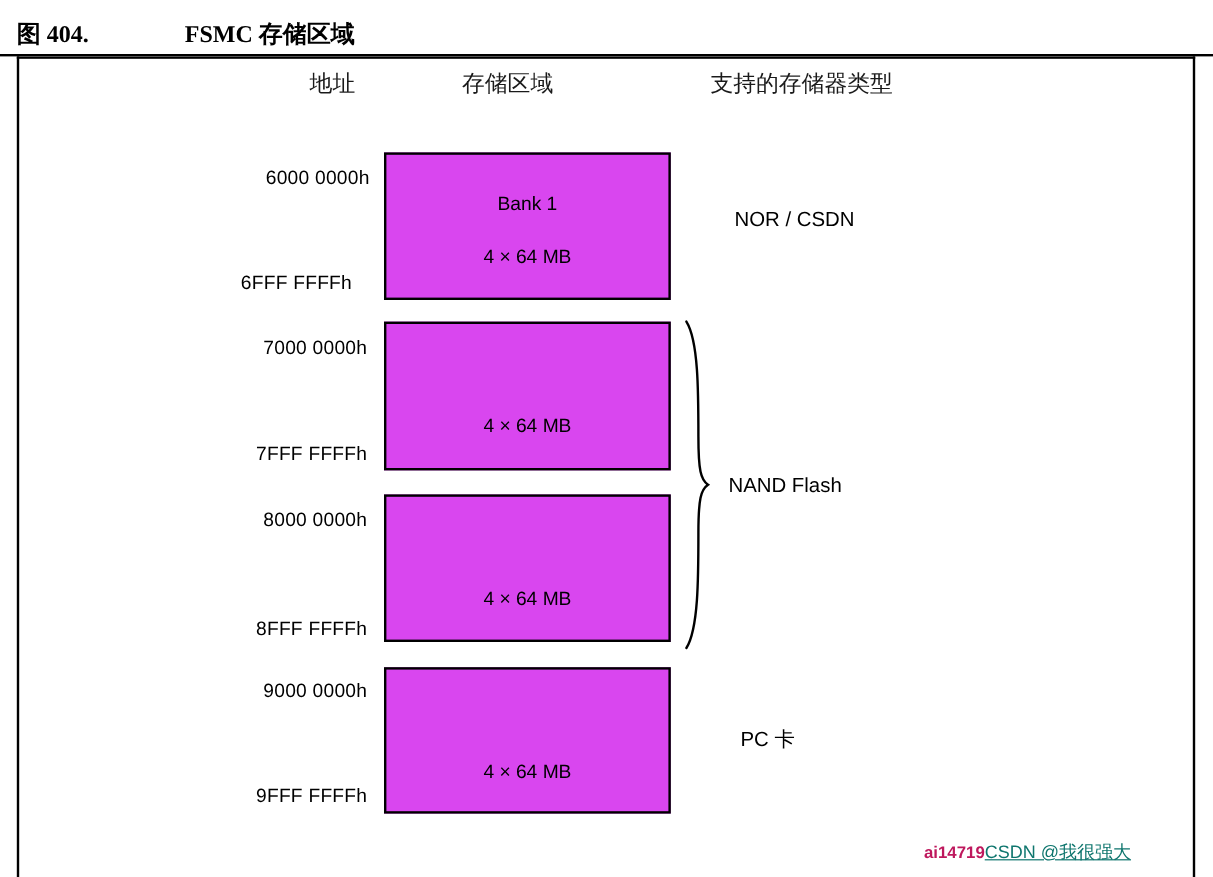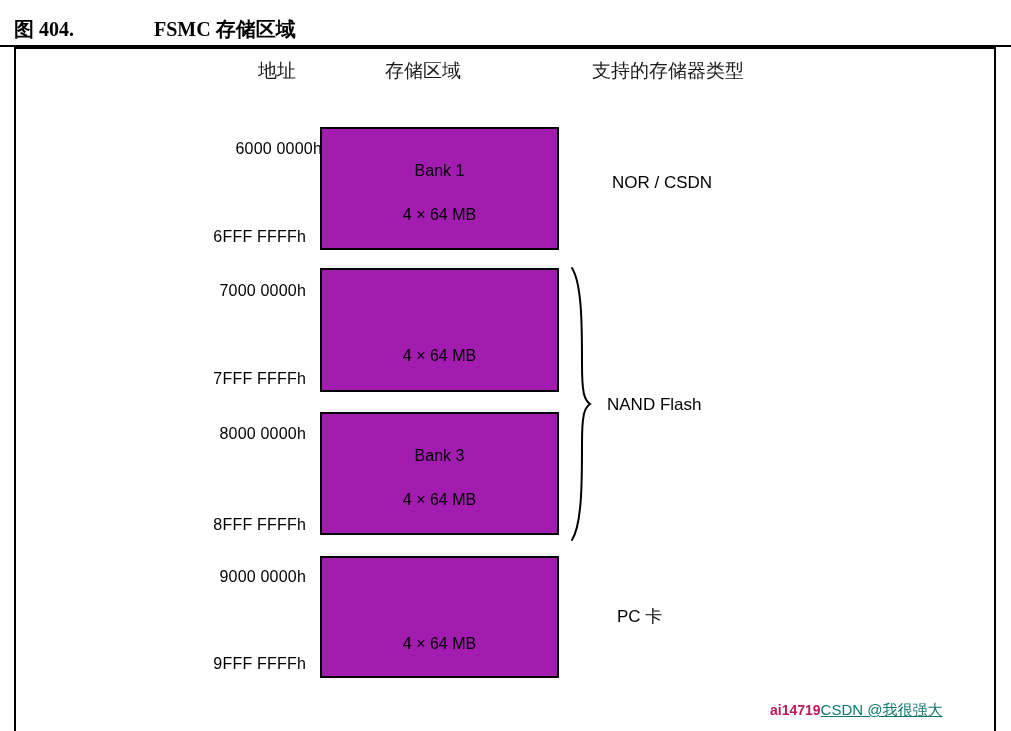--- a/index.html
+++ b/index.html
@@ -71,21 +71,21 @@
   #header-region    { left: 385px; top: 59px; }
   #header-memtype   { left: 592px; top: 59px; }
 
   
   .bank-box {
     position: absolute;
     left: 320px;
     width: 239px;
     border: 2px solid #000000;
     box-sizing: border-box;
-    background: #a21caf;
+    background: #d946ef;
   }
   .bank-box .bank-name {
     position: absolute;
     left: 0;
     right: 0;
     text-align: center;
     font-size: 16px;
     line-height: 20px;
     white-space: nowrap;
   }
@@ -109,22 +109,22 @@
   
   .addr-label {
     position: absolute;
     width: 118px;
     text-align: right;
     font-size: 16px;
     line-height: 20px;
     white-space: nowrap;
     letter-spacing: 0.2px;
   }
-  #addr-1-start { left: 204px; top: 139px; }
-  #addr-1-end   { left: 188px; top: 227px; }
+  #addr-1-start { left: 190px; top: 139px; }
+  #addr-1-end   { left: 188px; top: 227px; text-align: center; }
   #addr-2-start { left: 188px; top: 281px; }
   #addr-2-end   { left: 188px; top: 369px; }
   #addr-3-start { left: 188px; top: 424px; }
   #addr-3-end   { left: 188px; top: 515px; }
   #addr-4-start { left: 188px; top: 567px; }
   #addr-4-end   { left: 188px; top: 654px; }
 
   
   .memtype-label {
     position: absolute;
@@ -180,21 +180,20 @@
 <div class="col-header" id="header-memtype">支持的存储器类型</div>
 
 <div class="bank-box" id="bank-box-1">
   <div class="bank-name">Bank 1</div>
   <div class="bank-size">4 × 64 MB</div>
 </div>
 <div class="bank-box" id="bank-box-2">
   <div class="bank-size">4 × 64 MB</div>
 </div>
 <div class="bank-box" id="bank-box-3">
-  <div class="bank-name">Bank 3</div>
   <div class="bank-size">4 × 64 MB</div>
 </div>
 <div class="bank-box" id="bank-box-4">
   <div class="bank-size">4 × 64 MB</div>
 </div>
 
 <div class="addr-label" id="addr-1-start">6000 0000h</div>
 <div class="addr-label" id="addr-1-end">6FFF FFFFh</div>
 <div class="addr-label" id="addr-2-start">7000 0000h</div>
 <div class="addr-label" id="addr-2-end">7FFF FFFFh</div>

